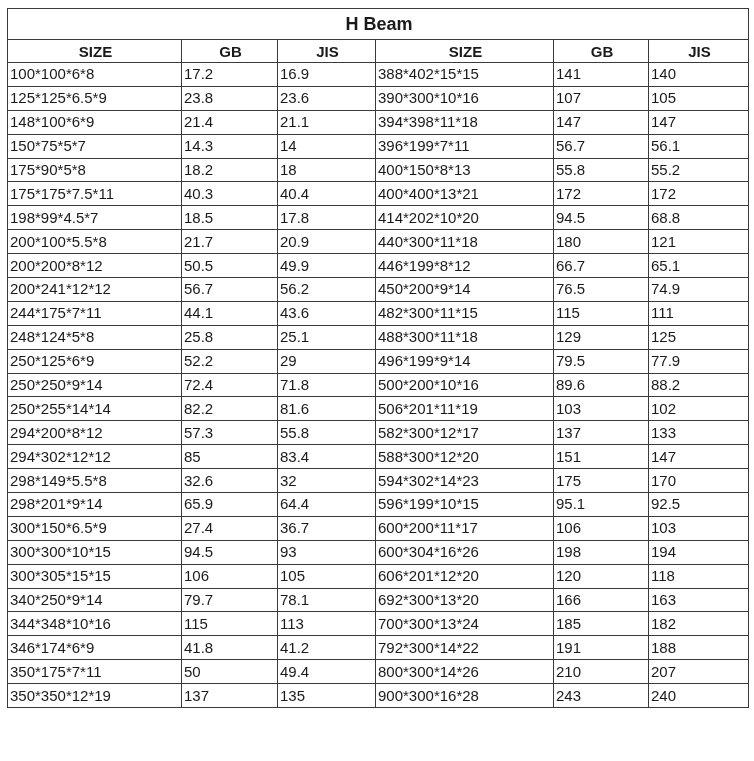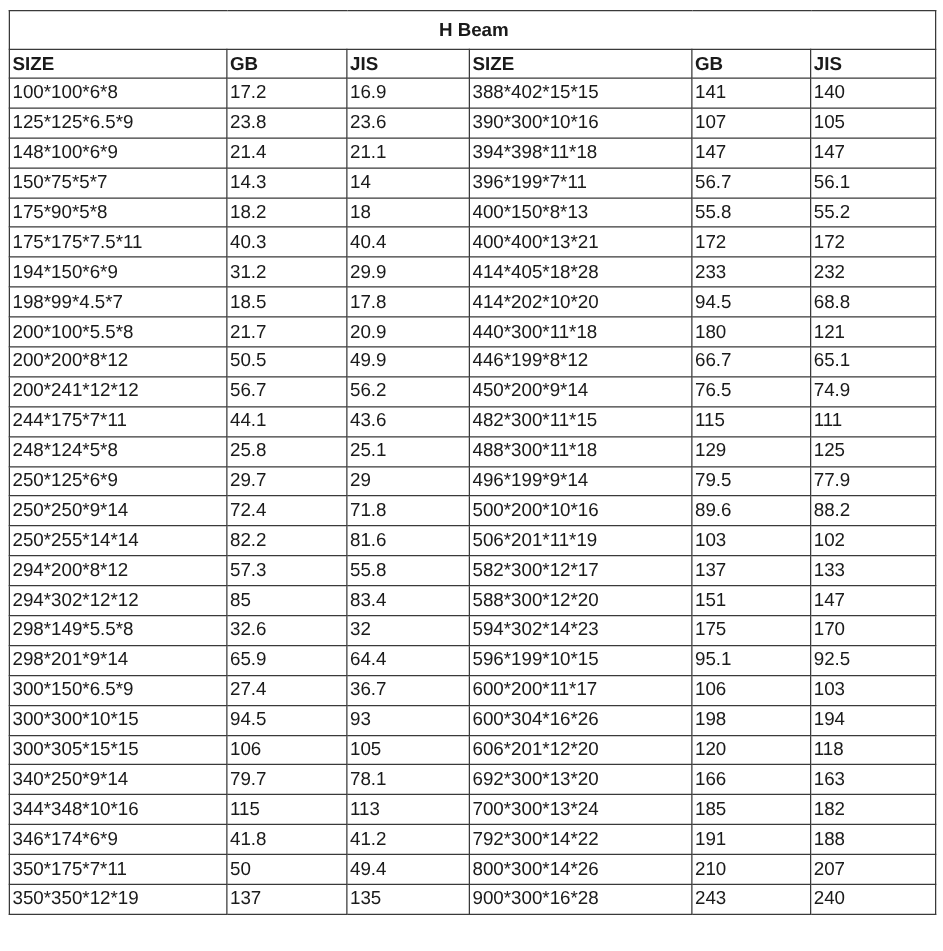--- a/index.html
+++ b/index.html
@@ -26,26 +26,26 @@
     table.hbeam td, table.hbeam th {
       border: 1px solid #3a3a3a;
       padding: 0 0 0 2px;
       overflow: hidden;
       white-space: nowrap;
     }
     .title-cell {
       height: 30px;
       text-align: center;
       font-weight: bold;
-      font-size: 15px;
+      font-size: 18px;
       padding: 0;
     }
     .header-cell {
       height: 22px;
-      text-align: left;
+      text-align: center;
       font-weight: bold;
       font-size: 15px;
       padding: 0;
     }
     .data-cell {
       height: 22.9px;
       font-size: 15px;
       text-align: left;
       line-height: 22px;
     }
@@ -118,28 +118,20 @@
       </tr>
       <tr>
         <td class="data-cell">175*175*7.5*11</td>
         <td class="data-cell">40.3</td>
         <td class="data-cell">40.4</td>
         <td class="data-cell">400*400*13*21</td>
         <td class="data-cell">172</td>
         <td class="data-cell">172</td>
       </tr>
       <tr>
-        <td class="data-cell">194*150*6*9</td>
-        <td class="data-cell">31.2</td>
-        <td class="data-cell">29.9</td>
-        <td class="data-cell">414*405*18*28</td>
-        <td class="data-cell">233</td>
-        <td class="data-cell">232</td>
-      </tr>
-      <tr>
         <td class="data-cell">198*99*4.5*7</td>
         <td class="data-cell">18.5</td>
         <td class="data-cell">17.8</td>
         <td class="data-cell">414*202*10*20</td>
         <td class="data-cell">94.5</td>
         <td class="data-cell">68.8</td>
       </tr>
       <tr>
         <td class="data-cell">200*100*5.5*8</td>
         <td class="data-cell">21.7</td>
@@ -175,21 +167,21 @@
       <tr>
         <td class="data-cell">248*124*5*8</td>
         <td class="data-cell">25.8</td>
         <td class="data-cell">25.1</td>
         <td class="data-cell">488*300*11*18</td>
         <td class="data-cell">129</td>
         <td class="data-cell">125</td>
       </tr>
       <tr>
         <td class="data-cell">250*125*6*9</td>
-        <td class="data-cell">29.7</td>
+        <td class="data-cell">52.2</td>
         <td class="data-cell">29</td>
         <td class="data-cell">496*199*9*14</td>
         <td class="data-cell">79.5</td>
         <td class="data-cell">77.9</td>
       </tr>
       <tr>
         <td class="data-cell">250*250*9*14</td>
         <td class="data-cell">72.4</td>
         <td class="data-cell">71.8</td>
         <td class="data-cell">500*200*10*16</td>

